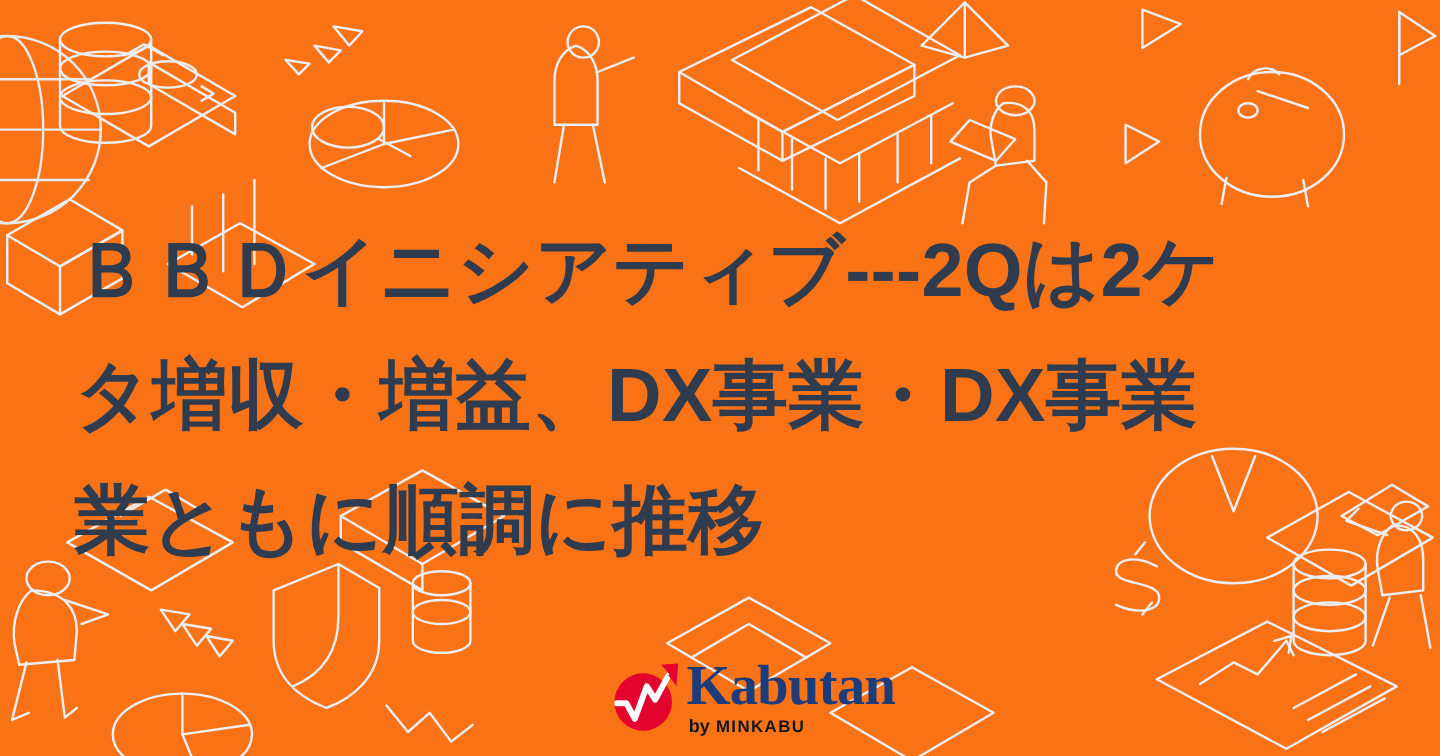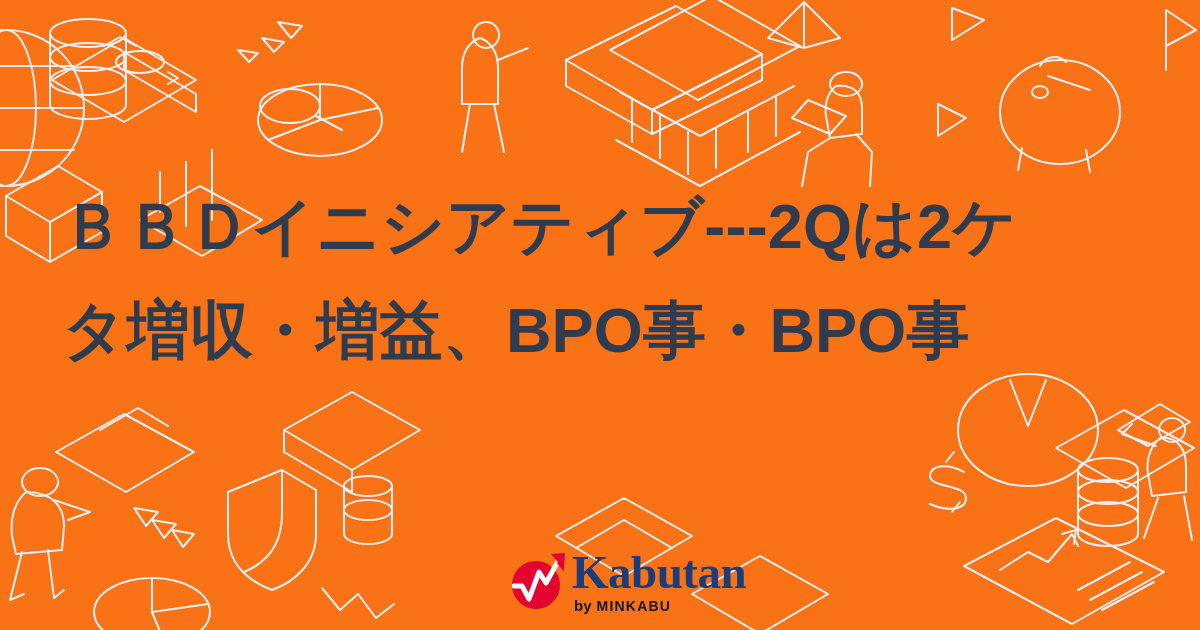--- a/index.html
+++ b/index.html
@@ -320,21 +320,22 @@
         <ellipse class="ln-soft" cx="368" cy="486" rx="24" ry="10"></ellipse>
         <path class="ln-soft" d="M344 486 V534 a24 10 0 0 0 48 0 V486"></path>
         <ellipse class="ln-soft" cx="368" cy="510" rx="24" ry="10"></ellipse>
       </g>
 
     </svg>
   </div>
 
   <h1 class="headline">
     <span class="tline">ＢＢＤイニシアティブ---2Qは2ケ</span>
-    <span class="tline">タ増収・増益、BPO事・BPO事</span>
+    <span class="tline">タ増収・増益、DX事業・DX事業</span>
+    <span class="tline">業ともに順調に推移</span>
   </h1>
 
   <div class="logo">
     <span class="logo-mark">
       <svg viewBox="0 0 56 60" xmlns="http://www.w3.org/2000/svg" aria-hidden="true">
         <circle cx="24" cy="35" r="24" fill="#e4032e"></circle>
         <path d="M2 36 L10 36 L17 49 L27 22 L34 33 L45 13" fill="none" stroke="#ffffff" stroke-width="5" stroke-linejoin="round" stroke-linecap="round"></path>
         <path d="M45 13 L50 7 L52 22 Z" fill="#e4032e"></path>
         <path d="M39 4 L53 3 L52 19 Z" fill="#e4032e"></path>
       </svg>

